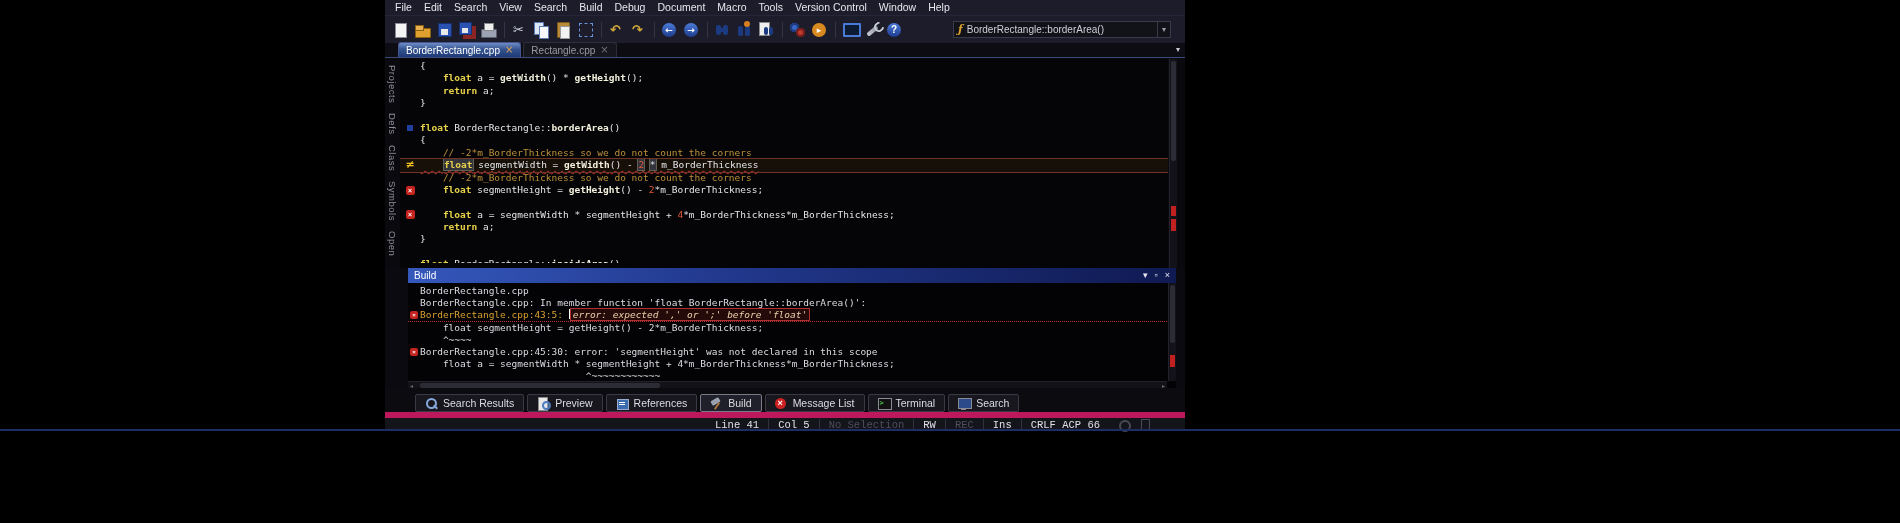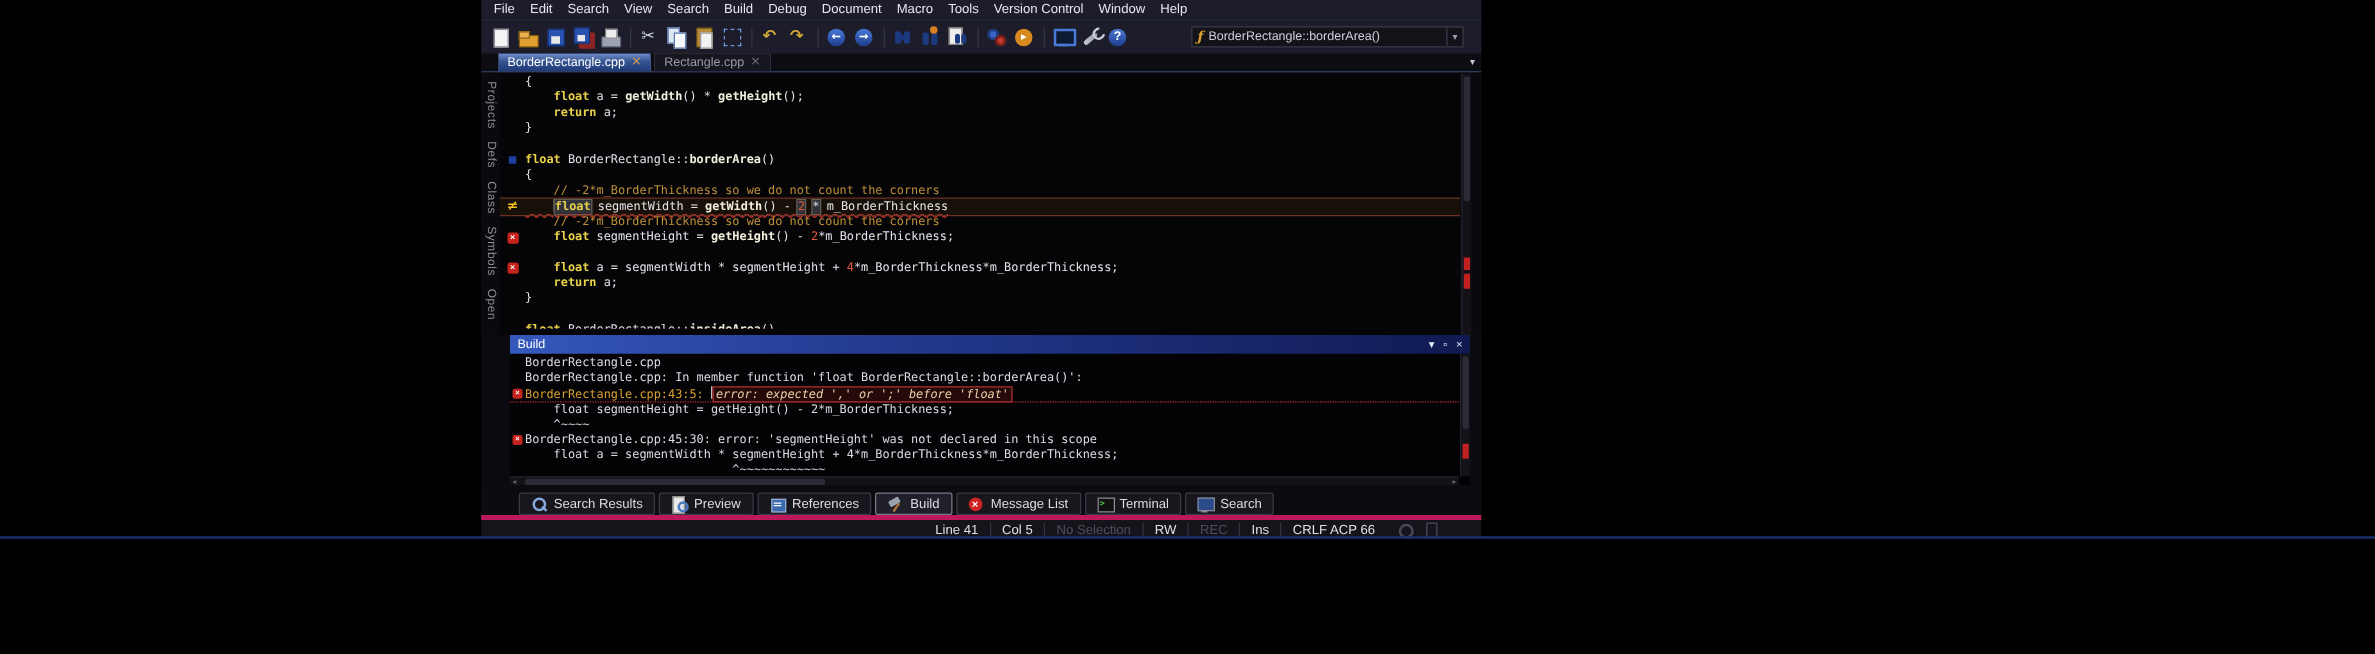--- a/index.html
+++ b/index.html
@@ -142,22 +142,22 @@
   .build-icon::after { content:''; position:absolute; left:6px; top:5px; width:2px; height:8px; background:#a8743c; transform:rotate(35deg); }
   .message-list-icon::before { content:'×'; position:absolute; left:0; top:1px; width:11px; height:11px; background:#cc2222; border-radius:50%;
       color:#fff; font:bold 9px/11px "Liberation Sans",sans-serif; text-align:center; }
   .terminal-icon::before { content:''; position:absolute; left:0; top:1px; width:12px; height:10px; background:#111; border:1px solid #8a8a96; }
   .terminal-icon::after { content:'>'; position:absolute; left:2px; top:2px; color:#44cc44; font:bold 7px/9px "DejaVu Sans Mono",monospace; }
   .output-icon::before { content:''; position:absolute; left:0; top:1px; width:12px; height:9px; background:#2a4a8a; border:1px solid #8a8a96; }
   .output-icon::after { content:''; position:absolute; left:3px; top:11px; width:5px; height:2px; background:#8a8a96; }
 
   
   .status-bar { position:absolute; left:0; top:412px; width:100%; height:19px; background:#14141b;
-                border-top:4px solid #be185d; display:flex; align-items:center; padding:0 34px 0 10px;
-                font-size:10.5px; color:#e0e0e8; }
+                border-top:6px solid #be185d; display:flex; align-items:center; padding:0 34px 0 10px;
+                font-size:10.5px; color:#e0e0e8;font-family:Liberation Mono, monospace; }
   .status-items { margin-left:auto; display:flex; align-items:center; }
   .sitem { padding:0 9px; white-space:nowrap; }
   .sitem.dim { color:#4e4e5c; }
   .ssep { width:1px; height:11px; background:#32323e; }
   .sic { width:12px; height:12px; position:relative; display:inline-block; margin-left:9px; }
   .status-gear-icon::before { content:''; position:absolute; left:1px; top:1px; width:8px; height:8px; border:2px solid #4a4a56; border-radius:50%; }
   .status-doc-icon::before { content:''; position:absolute; left:2px; top:0; width:7px; height:10px; border:1px solid #4a4a56; }
 </style>
 </head>
 <body>

